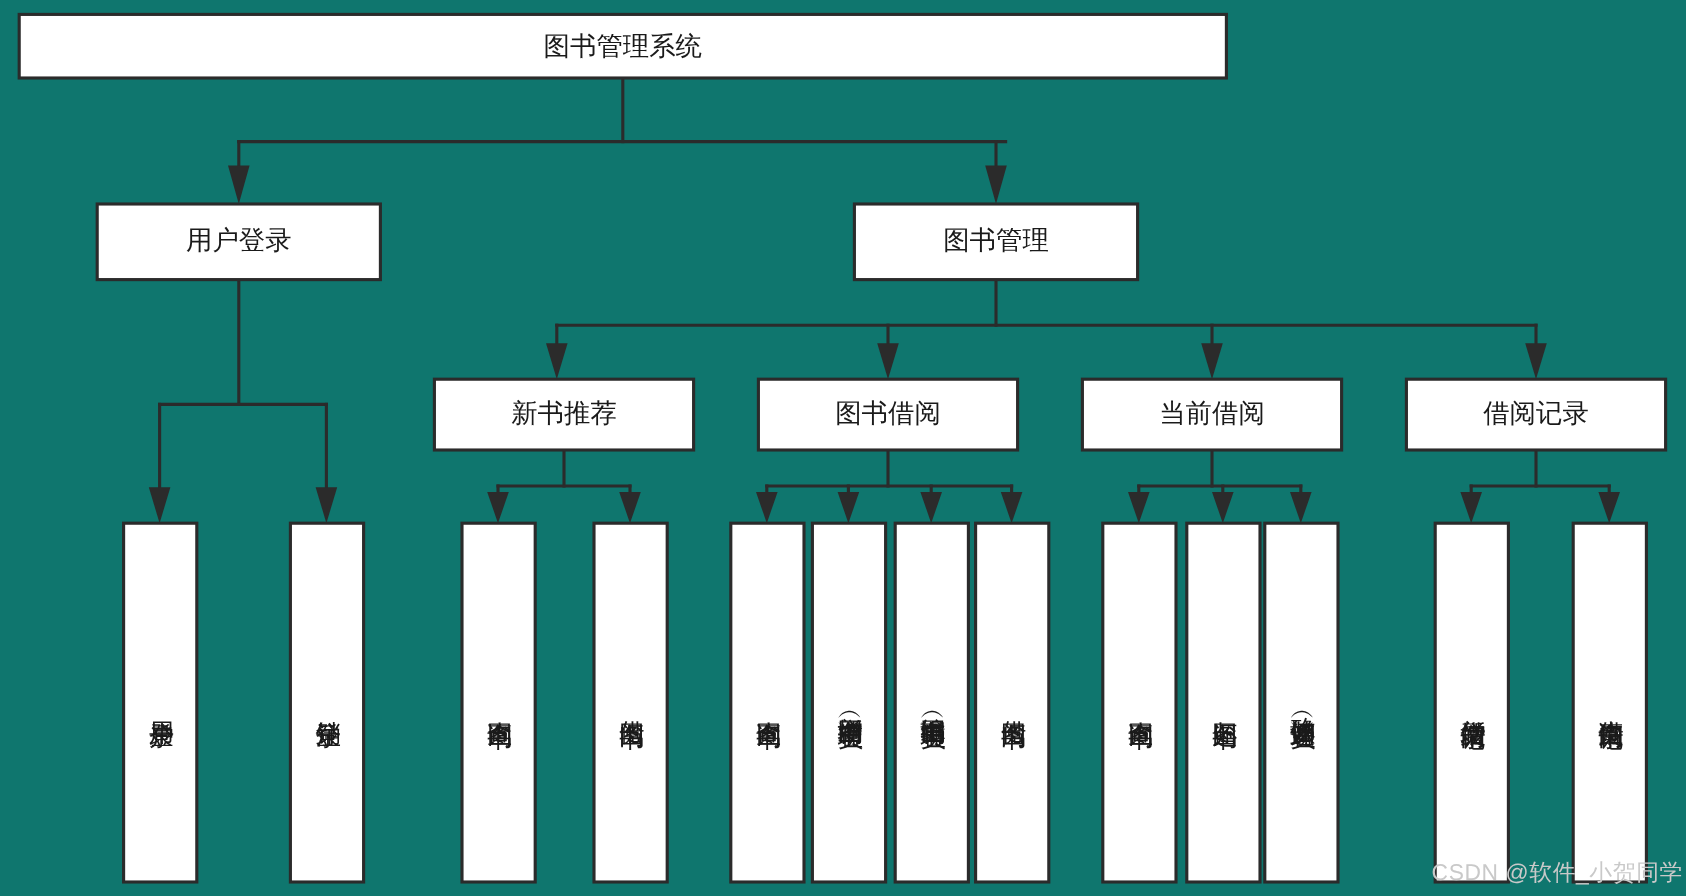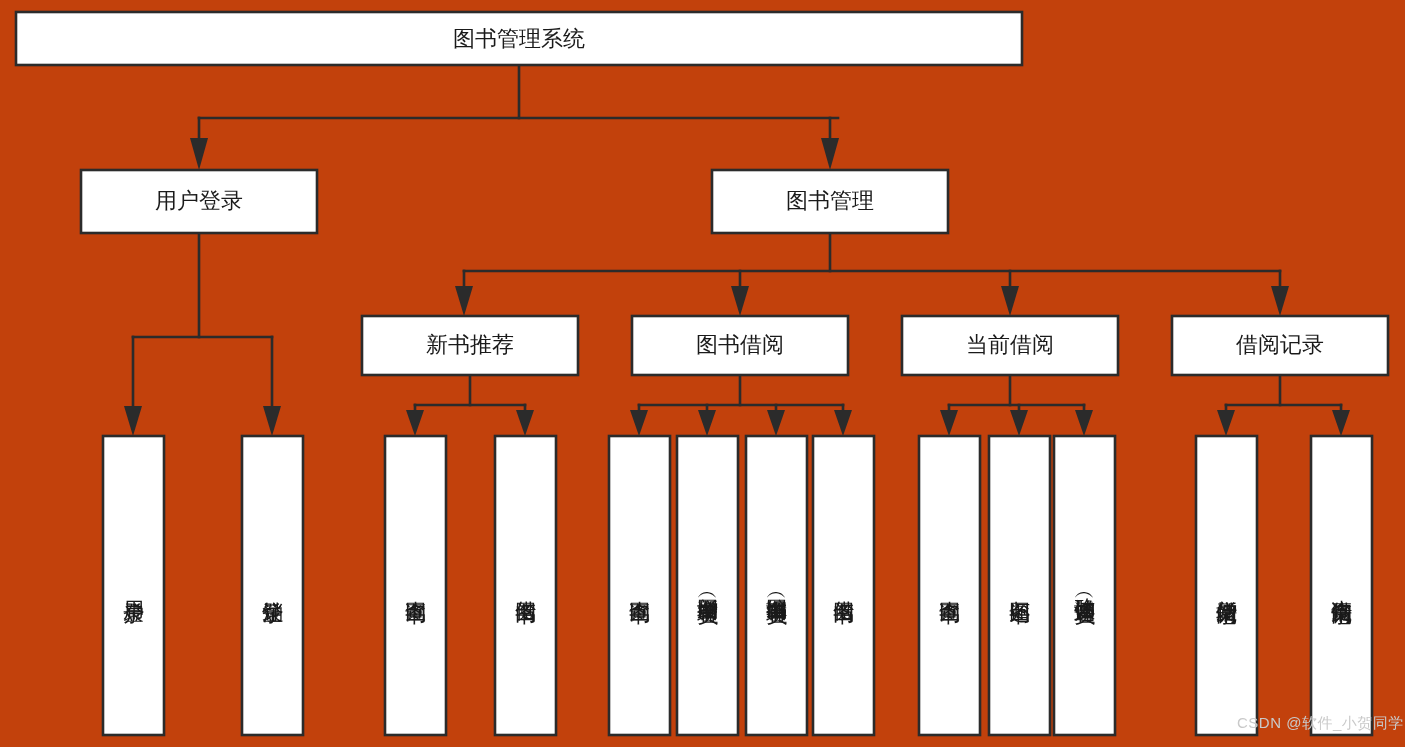--- a/index.html
+++ b/index.html
@@ -10,21 +10,21 @@
   body {
     width: 1405px;
     height: 747px;
     font-family: "Liberation Sans", "DejaVu Sans", sans-serif;
     overflow: hidden;
   }
   #diagram-root {
     position: relative;
     width: 1405px;
     height: 747px;
-    background: #c2410c;
+    background: #0f766e;
   }
   svg#flowchart {
     position: absolute;
     top: 0;
     left: 0;
     width: 1405px;
     height: 747px;
     display: block;
   }
   .node-box {
@@ -46,27 +46,26 @@
   .node-label-h {
     font-family: "Liberation Sans", "DejaVu Sans", sans-serif;
     font-size: 22px;
     fill: #1a1a1a;
     text-anchor: middle;
     dominant-baseline: middle;
   }
   .watermark-text {
     position: absolute;
     font-family: "Liberation Sans", "DejaVu Sans", sans-serif;
-    font-size: 15px;
+    font-size: 19px;
     color: #c9c9c9;
     white-space: nowrap;
     left: 1193px;
     top: 714px;
     letter-spacing: 0.5px;
-    margin-left: 44px;
   }
   .vlabel {
     position: absolute;
     display: flex;
     align-items: center;
     justify-content: center;
     writing-mode: vertical-rl;
     text-orientation: upright;
     font-family: "Liberation Sans", "DejaVu Sans", sans-serif;
     font-size: 21px;

